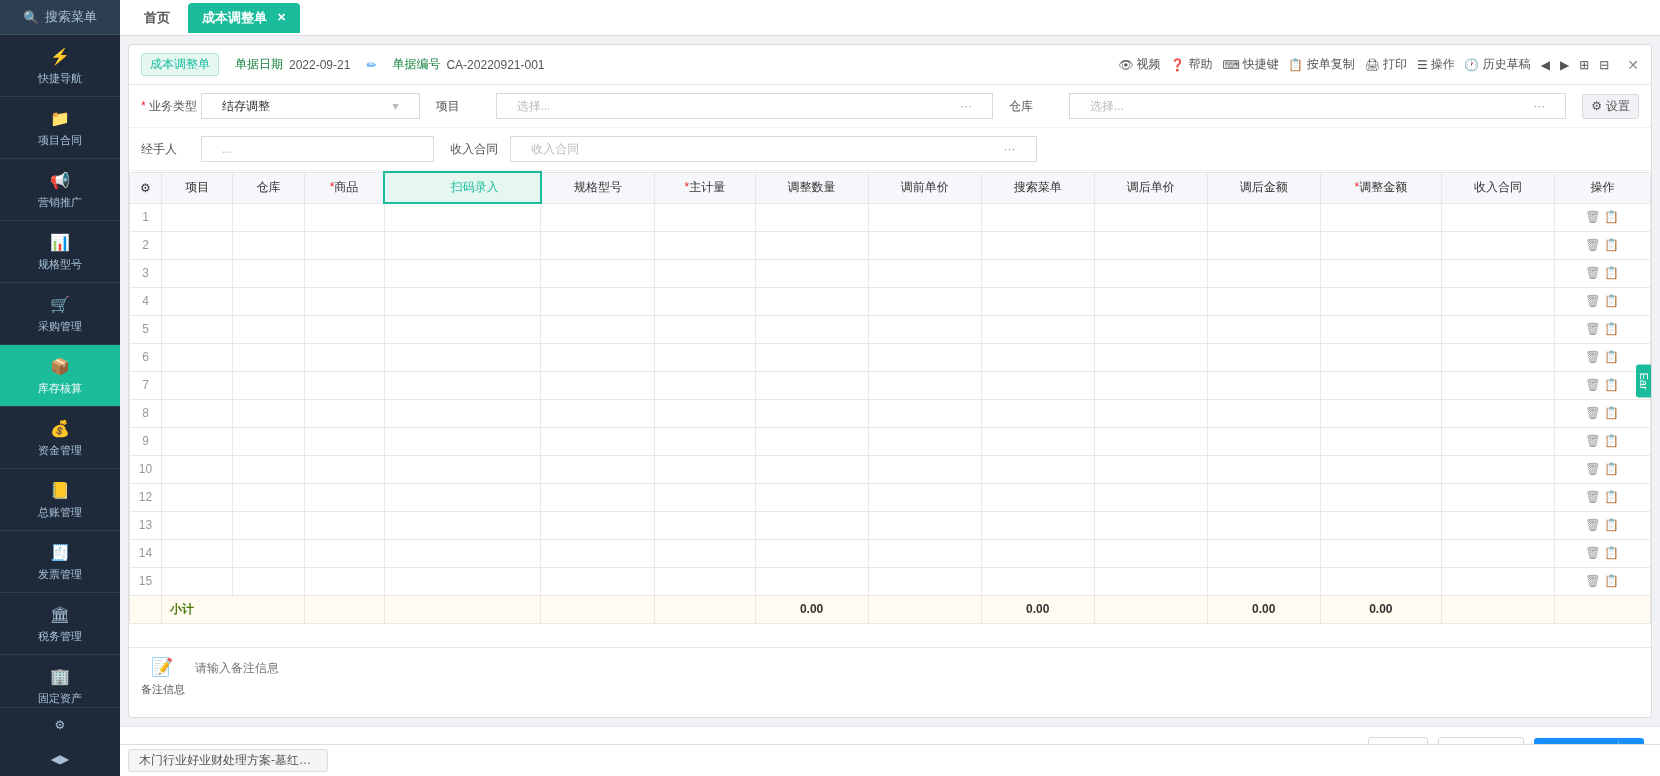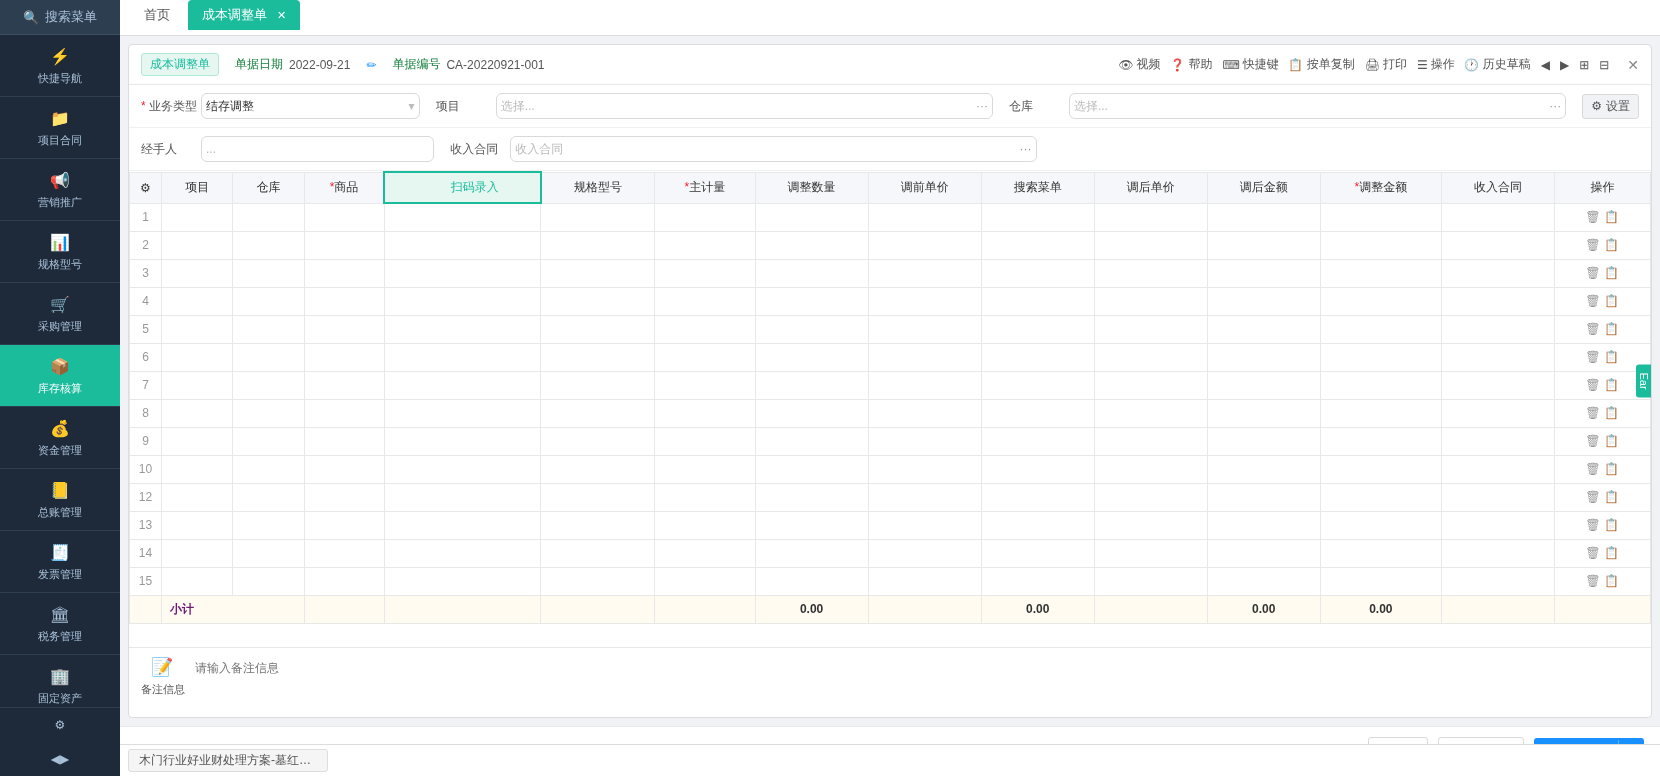--- a/index.html
+++ b/index.html
@@ -13,21 +13,21 @@
     .sidebar-item.active { background: #1abc9c; color: #fff; }
     .sidebar-item .icon { font-size: 16px; }
     .sidebar-item .label { font-size: 11px; }
     .sidebar-bottom { margin-top: auto; width: 100%; border-top: 1px solid #2d3e50; }
     .sidebar-bottom-item { width: 100%; padding: 10px 0; display: flex; align-items: center; justify-content: center; gap: 8px; color: #a8c0d8; cursor: pointer; }
 
     
     .main { flex: 1; display: flex; flex-direction: column; background: #f0f2f5; overflow: hidden; }
 
     
-    .tab-bar { background: #fff; border-bottom: 1px solid #ddd; display: flex; height: 36px; padding: 0 10px; gap: 4px; }
+    .tab-bar { background: #fff; border-bottom: 1px solid #ddd; display: flex; align-items: center; height: 36px; padding: 0 10px; gap: 4px; font-weight: bold; }
     .tab { padding: 0 14px; height: 30px; display: flex; align-items: center; gap: 6px; border-radius: 4px 4px 0 0; cursor: pointer; font-size: 13px; color: #555; }
     .tab.active { background: #1abc9c; color: #fff; }
     .tab .close-btn { margin-left: 4px; font-size: 11px; cursor: pointer; }
 
     
     .doc-area { flex: 1; background: #fff; margin: 8px; border-radius: 4px; border: 1px solid #ddd; display: flex; flex-direction: column; overflow: hidden; position: relative; }
 
     
     .doc-header { padding: 8px 12px; border-bottom: 1px solid #e8e8e8; display: flex; align-items: center; gap: 16px; }
     .doc-title-badge { background: #e6f7f2; color: #1abc9c; padding: 2px 8px; border-radius: 3px; font-size: 12px; border: 1px solid #b3e8d8; }
@@ -35,21 +35,21 @@
     .doc-meta-label { color: #15803d; }
     .doc-actions { margin-left: auto; display: flex; align-items: center; gap: 10px; font-size: 12px; color: #555; }
     .doc-action-btn { cursor: pointer; display: flex; align-items: center; gap: 3px; color: #555; }
     .close-doc { cursor: pointer; color: #888; font-size: 14px; margin-left: 8px; }
 
     
     .form-row { padding: 8px 12px; display: flex; align-items: center; gap: 16px; border-bottom: 1px solid #f0f0f0; }
     .form-field { display: flex; align-items: center; flex: 1; }
     .form-field .field-label { color: #555; white-space: nowrap; min-width: 60px; }
     .field-required { color: #f5222d; }
-    .form-input { flex: 1; border: 1px solid #d9d9d9; border-radius: 6px; padding: 3px 4px; height: 26px; font-size: 12px; color: #333; display: flex; align-items: center; justify-content: space-between; cursor: pointer; background: #fff; }
+    .form-input { flex: 1; border: 1px solid #d9d9d9; border-radius: 0; padding: 3px 20px; height: 26px; font-size: 12px; color: #333; display: flex; align-items: center; justify-content: space-between; cursor: pointer; background: #fff; }
     .form-input .placeholder { color: #bbb; }
     .form-input.has-value { color: #333; }
     .dots-btn { color: #999; margin-left: 4px; cursor: pointer; }
     .settings-btn { background: #f0f2f5; border: 1px solid #d9d9d9; border-radius: 3px; padding: 3px 8px; cursor: pointer; display: flex; align-items: center; gap: 4px; font-size: 12px; color: #555; white-space: nowrap; }
 
     
     .table-area { flex: 1; overflow: auto; position: relative; }
     .data-table { width: 100%; border-collapse: collapse; font-size: 12px; }
     .data-table th { background: #f5f7fa; border: 1px solid #e8e8e8; padding: 6px 8px; text-align: center; white-space: nowrap; font-weight: normal; color: #333; position: sticky; top: 0; z-index: 2; }
     .data-table th .col-required { color: #f5222d; }
@@ -525,21 +525,21 @@
               <td></td>
               <td></td>
               <td></td>
               <td></td>
               <td class="action-cell"><span class="action-icon">🗑</span><span class="action-icon">📋</span></td>
             </tr>
           </tbody>
         <tfoot>
           <tr class="summary-row">
             <td colspan="1"></td>
-            <td colspan="2" style="text-align:left;font-weight:bold;color:#701a75;">小计</td>
+            <td colspan="2" style="text-align:left;font-weight:bold;color:#4d7c0f;">小计</td>
             <td></td>
             <td></td>
             <td></td>
             <td></td>
             <td>0.00</td>
             <td></td>
             <td>0.00</td>
             <td></td>
             <td>0.00</td>
             <td>0.00</td>

